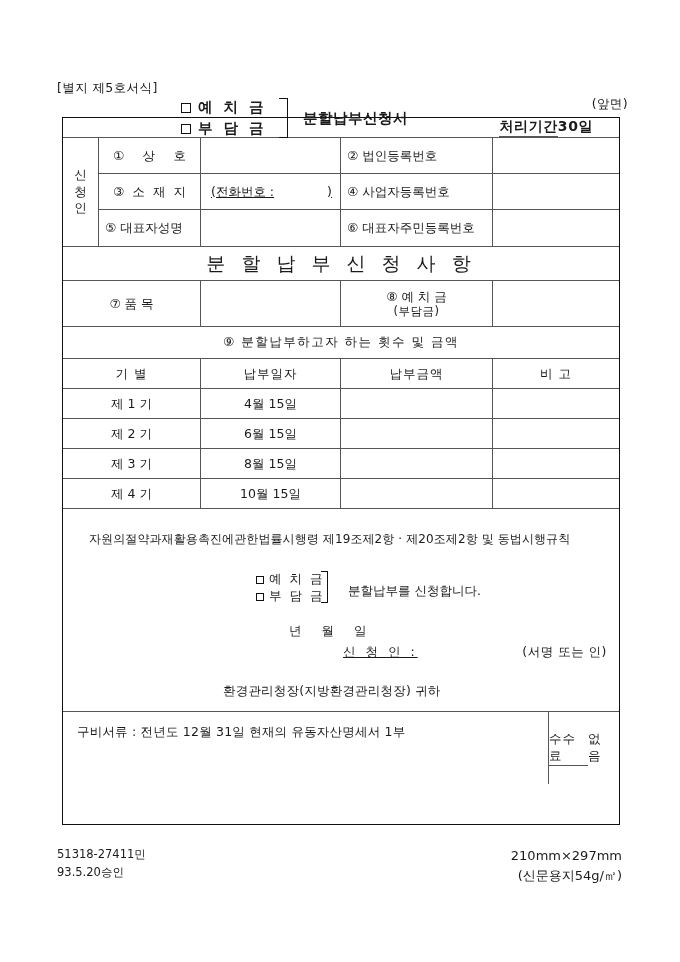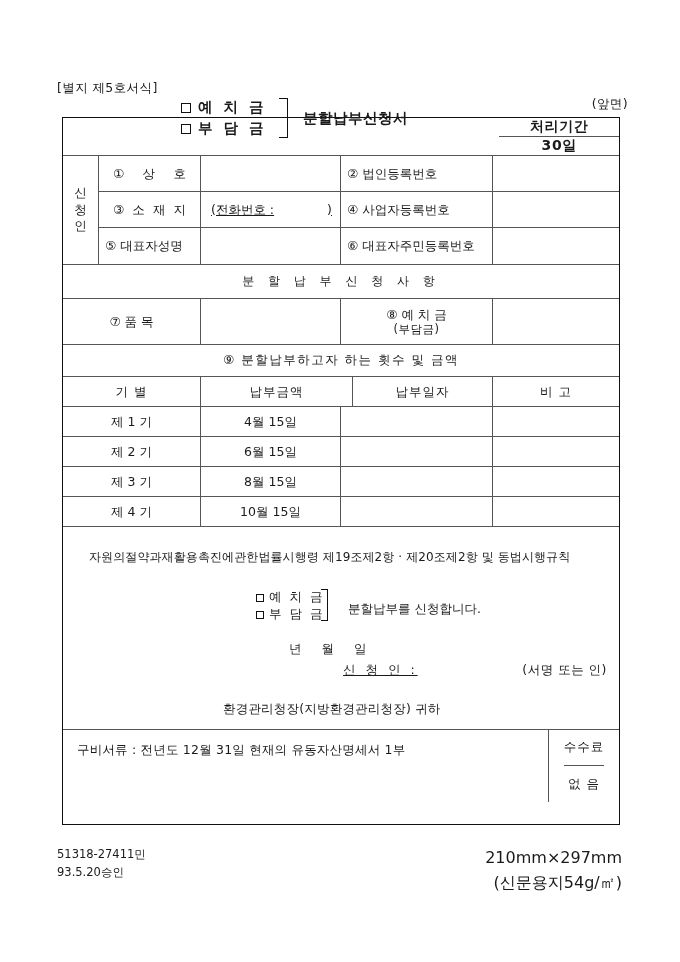--- a/index.html
+++ b/index.html
@@ -65,21 +65,21 @@
     position: absolute; left: 216px; top: 50%; transform: translateY(-50%);
     width: 9px; height: 40px;
     border-top: 1.4px solid #111;
     border-right: 1.4px solid #111;
     border-bottom: 1.4px solid #111;
   }
   .form-title {
     position: absolute; left: 240px; top: 50%; transform: translateY(-50%);
     font-size: 14.5px; font-weight: bold; white-space: nowrap; letter-spacing: .5px;
   }
-  .title-right { width: 120px; height: 100%; display: flex; flex-direction: column; }
+  .title-right { width: 120px; height: 100%; display: flex; flex-direction: row; }
   .tr-top, .tr-bot {
     height: 50%; display: flex; align-items: center; justify-content: center;
     font-size: 14px; font-weight: bold; letter-spacing: .6px;
   }
   .tr-top { border-bottom: 1px solid #555; }
 
   
   .applicant-wrap { display: flex; width: 100%; border-bottom: 1px solid #555; }
   .vert-label {
     width: 36px; flex: 0 0 36px; border-right: 1px solid #555;
@@ -94,21 +94,21 @@
   .val-a { width: 140px; flex: 0 0 140px; }
   .lbl-b { width: 152px; flex: 0 0 152px; }
   .val-b { flex: 1; }
 
   .spread { display: flex; justify-content: space-between; width: 100%; padding: 0 8px; }
   .spread-n { display: flex; justify-content: space-between; width: 100%; padding: 0 2px 0 4px; text-decoration: underline; }
 
   
   .sec-head {
     height: 34px; display: flex; align-items: center; justify-content: center;
-    font-size: 12px; letter-spacing: 5px; border-bottom: 1px solid #555;
+    font-size: 19px; letter-spacing: 5px; border-bottom: 1px solid #555;
   }
   .sec-head2 {
     height: 32px; display: flex; align-items: center; justify-content: center;
     font-size: 12.5px; letter-spacing: 1.5px; border-bottom: 1px solid #555;
   }
 
   .item-row { display: flex; height: 46px; border-bottom: 1px solid #555; }
   .ir-1 { width: 138px; flex: 0 0 138px; }
   .ir-2 { width: 140px; flex: 0 0 140px; }
   .ir-3 { width: 152px; flex: 0 0 152px; flex-direction: column; }
@@ -165,36 +165,36 @@
     font-size: 12.5px; letter-spacing: .2px; white-space: nowrap;
   }
 
   
   .docs-wrap { display: flex; width: 100%; height: 72px; }
   .docs-left {
     flex: 1; border-right: 1px solid #555;
     display: flex; align-items: flex-start; padding: 12px 0 0 14px;
     font-size: 12.5px; letter-spacing: .2px;
   }
-  .fee-col { width: 70px; flex: 0 0 70px; display: flex; flex-direction: column; align-items: center; }
+  .fee-col { width: 70px; flex: 0 0 70px; display: flex; flex-direction: row; align-items: center; }
   .fee-top, .fee-bot {
     height: 50%; display: flex; align-items: center; justify-content: center;
     font-size: 12.5px; letter-spacing: 1px;
   }
   .fee-top { border-bottom: 1px solid #555; }
 
   
   .footer { position: absolute; left: 0; top: 846px; width: 680px; }
   .f-left {
     position: absolute; left: 57px; top: 0;
     font-size: 11.5px; line-height: 1.55; white-space: nowrap;
   }
   .f-right {
     position: absolute; right: 58px; top: 0;
-    font-size: 16px; line-height: 1.55; text-align: right; white-space: nowrap;
+    font-size: 13px; line-height: 1.55; text-align: right; white-space: nowrap;
   }
 </style>
 </head>
 <body>
 
 <div class="page">
 
   <div class="doc-ref">[별지 제5호서식]</div>
   <div class="side-mark">(앞면)</div>
 
@@ -301,22 +301,22 @@
         <div class="sub">(부담금)</div>
       </div>
       <div class="cell ir-4 nb"></div>
     </div>
 
     <div class="sec-head2">⑨ 분할납부하고자 하는 횟수 및 금액</div>
 
     <div class="tbl">
       <div class="trow">
         <div class="cell c1 ctr hdr-txt">기      별</div>
+        <div class="cell c2 ctr hdr-txt">납부일자</div>
         <div class="cell c3 ctr hdr-txt">납부금액</div>
-        <div class="cell c2 ctr hdr-txt">납부일자</div>
         <div class="cell c4 ctr nb hdr-txt">비      고</div>
       </div>
       <div class="trow">
         <div class="cell c1 ctr">제 1 기</div>
         <div class="cell c2 ctr">4월 15일</div>
         <div class="cell c3"></div>
         <div class="cell c4 nb"></div>
       </div>
       <div class="trow">
         <div class="cell c1 ctr">제 2 기</div>

